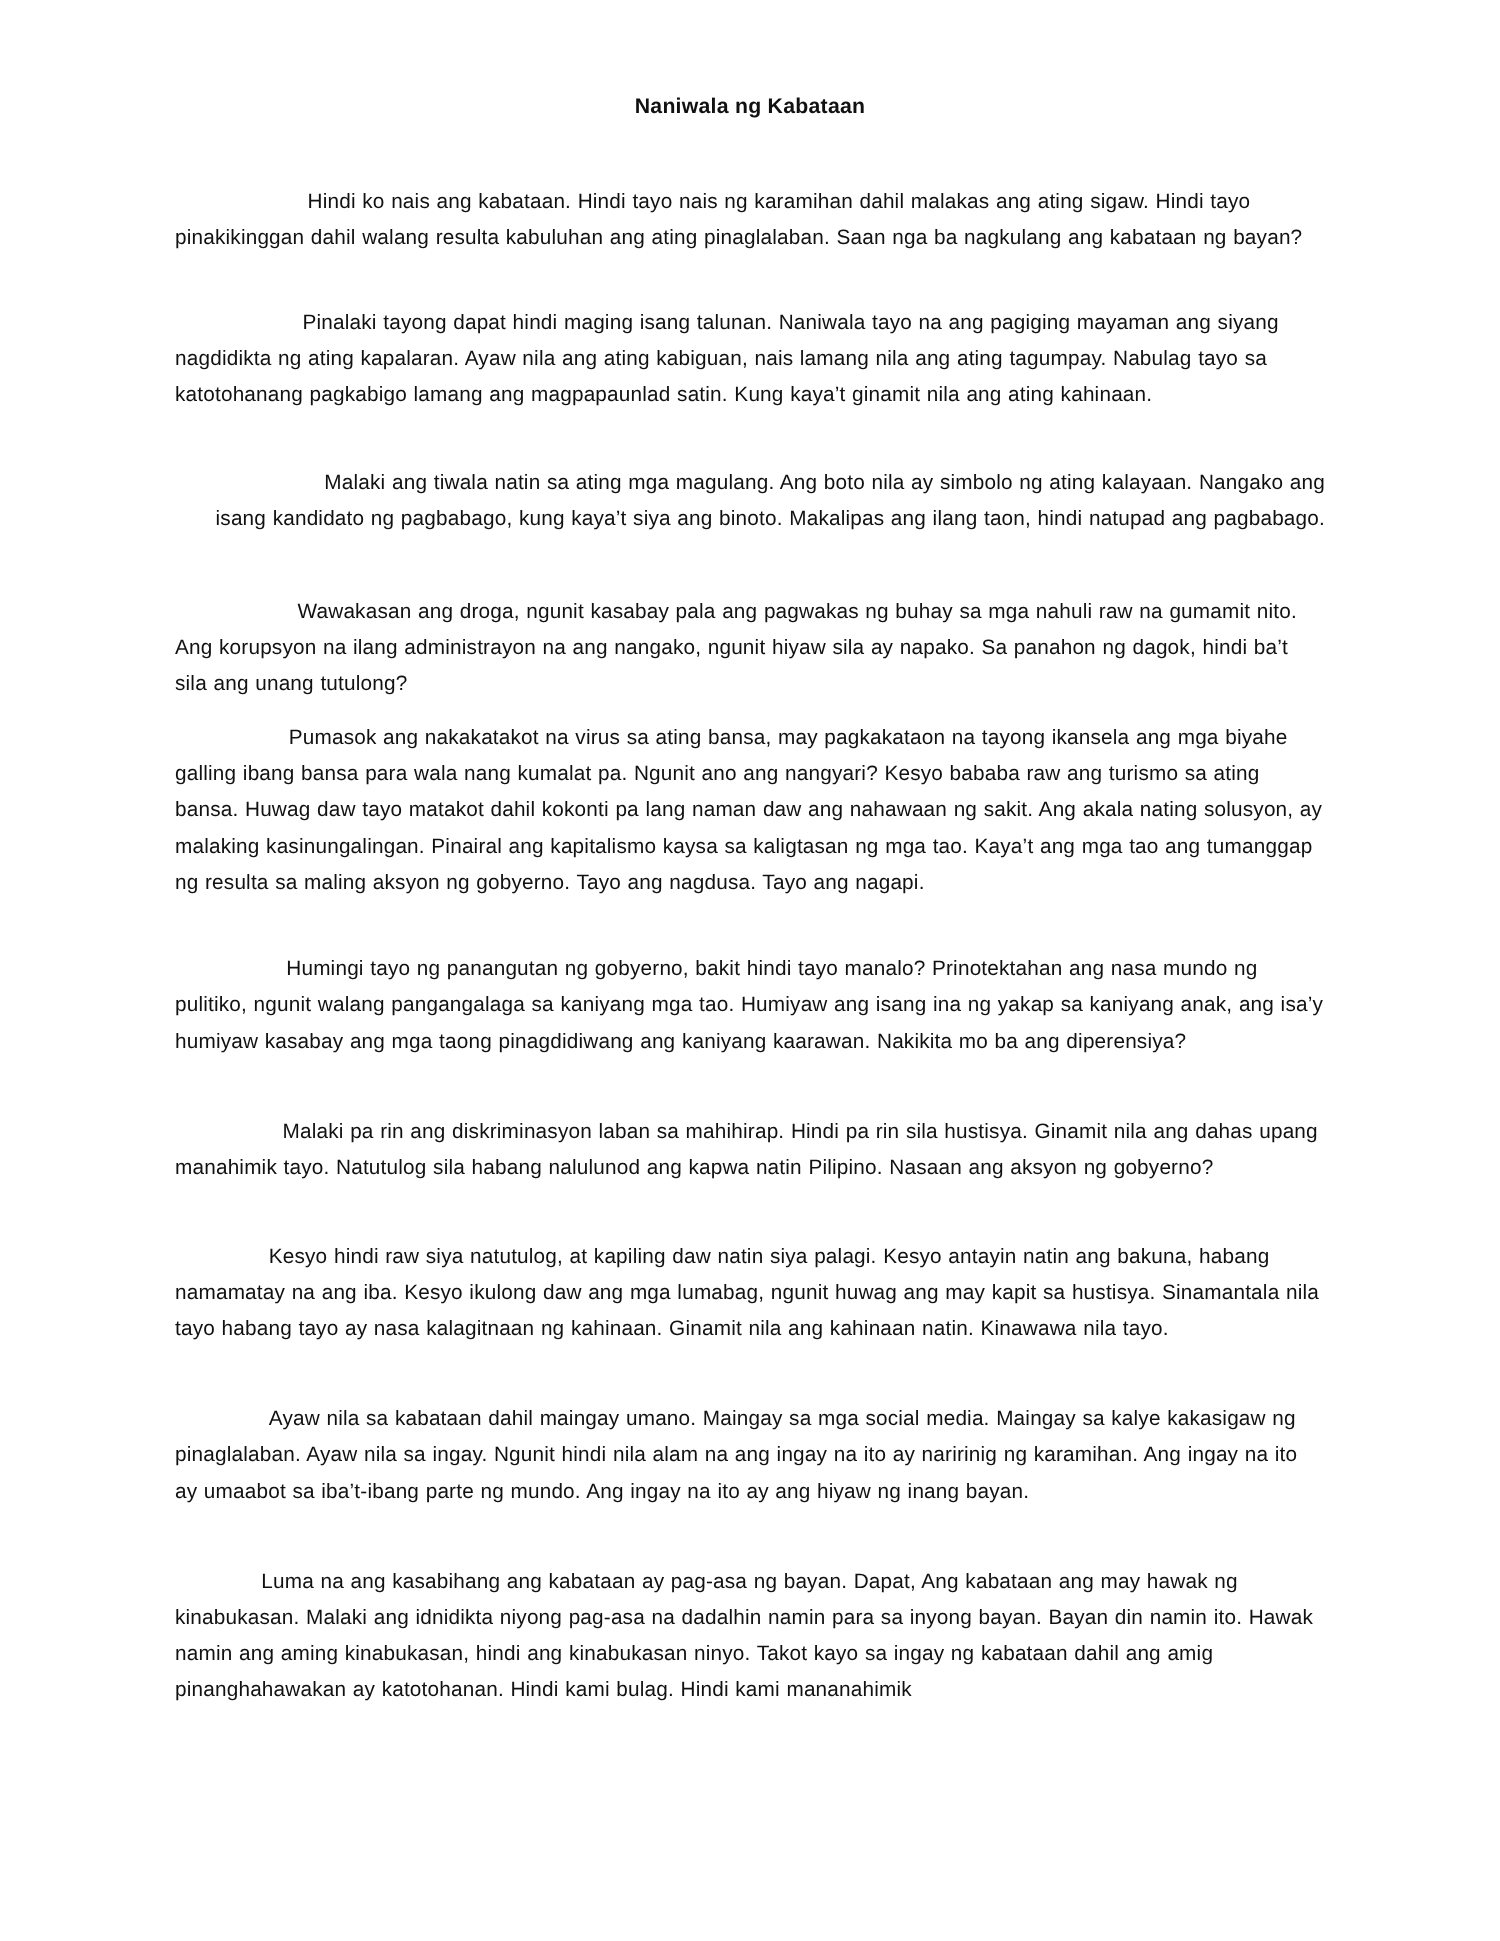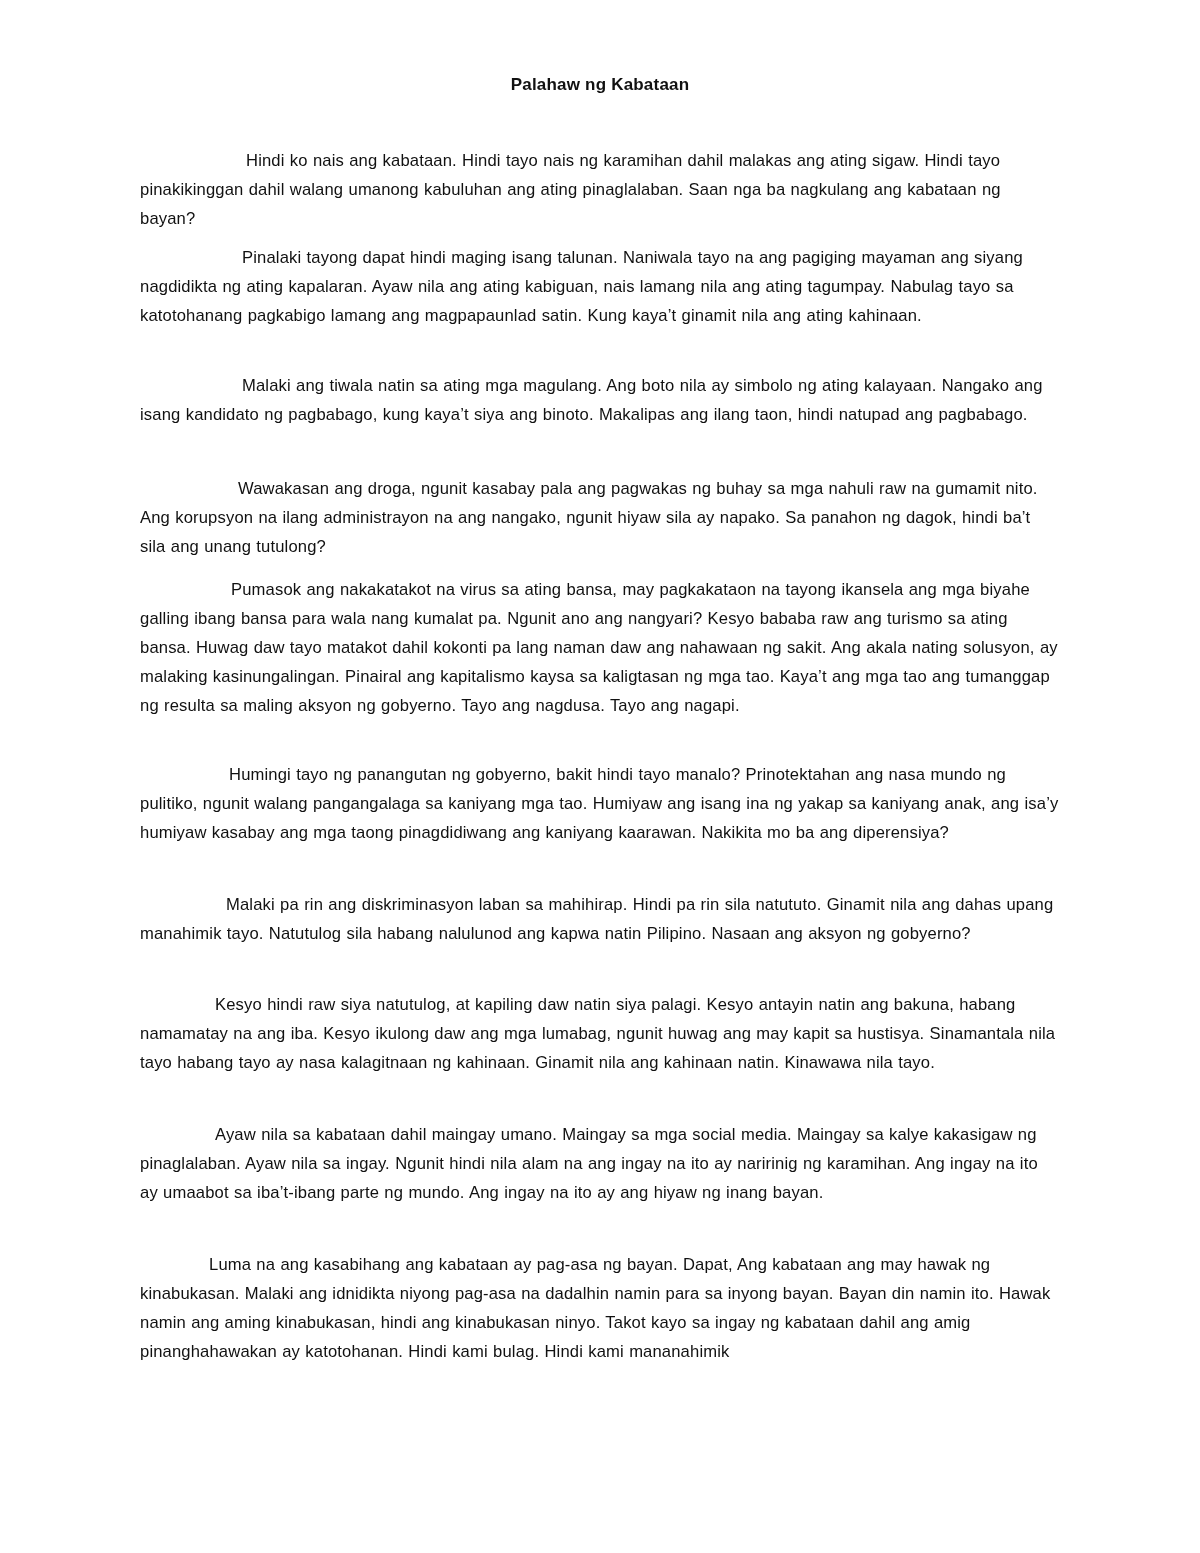--- a/index.html
+++ b/index.html
@@ -33,26 +33,26 @@
       line-height: 29px;
       margin: 0 0 14px 0;
       letter-spacing: 0.15px;
       word-spacing: 0.5px;
     }
   </style>
 </head>
 <body>
 
 <div class="page">
-  <h1 class="title">Palahaw ng Kabataan</h1>
+  <h1 class="title">Naniwala ng Kabataan</h1>
   <div>
-    <p class="para" style="text-indent: 106px; position: absolute; left: 0px; width: 920px; margin: 0px; top: 74px;">Hindi ko nais ang kabataan. Hindi tayo nais ng karamihan dahil malakas ang ating sigaw. Hindi tayo pinakikinggan dahil walang umanong kabuluhan  ang ating pinaglalaban. Saan nga ba nagkulang ang kabataan ng bayan?</p>
+    <p class="para" style="text-indent: 106px; position: absolute; left: 0px; width: 920px; margin: 0px; top: 74px;">Hindi ko nais ang kabataan. Hindi tayo nais ng karamihan dahil malakas ang ating sigaw. Hindi tayo pinakikinggan dahil walang resulta kabuluhan  ang ating pinaglalaban. Saan nga ba nagkulang ang kabataan ng bayan?</p>
     <p class="para" style="text-indent: 102px; position: absolute; left: 0px; width: 920px; margin: 0px; top: 171px;">Pinalaki tayong dapat hindi maging isang talunan. Naniwala tayo na ang pagiging mayaman ang siyang nagdidikta ng ating kapalaran. Ayaw nila ang ating kabiguan, nais lamang nila ang ating tagumpay. Nabulag tayo sa katotohanang pagkabigo lamang ang magpapaunlad satin. Kung kaya’t ginamit nila ang ating kahinaan.</p>
-    <p class="para" style="text-indent: 102px; position: absolute; left: 0px; width: 920px; margin: 0px; top: 299px;">Malaki ang tiwala natin sa ating mga magulang. Ang boto nila ay simbolo ng ating kalayaan. Nangako ang isang kandidato ng pagbabago, kung kaya’t siya ang binoto. Makalipas ang ilang taon, hindi natupad ang pagbabago.</p>
+    <p class="para" style="text-indent: 102px; position: absolute; left: 0px; width: 920px; margin: 0px; top: 299px; text-align: right;">Malaki ang tiwala natin sa ating mga magulang. Ang boto nila ay simbolo ng ating kalayaan. Nangako ang isang kandidato ng pagbabago, kung kaya’t siya ang binoto. Makalipas ang ilang taon, hindi natupad ang pagbabago.</p>
     <p class="para" style="text-indent: 98px; position: absolute; left: 0px; width: 920px; margin: 0px; top: 402px;">Wawakasan ang droga, ngunit kasabay pala ang pagwakas ng buhay sa mga nahuli raw na gumamit nito. Ang korupsyon na ilang administrayon na ang nangako, ngunit hiyaw sila ay napako. Sa panahon ng dagok, hindi ba’t sila ang unang tutulong?</p>
     <p class="para" style="text-indent: 91px; position: absolute; left: 0px; width: 920px; margin: 0px; top: 503px;">Pumasok ang nakakatakot na virus sa ating bansa, may pagkakataon na tayong ikansela ang mga biyahe galling ibang bansa para wala nang kumalat pa. Ngunit ano ang nangyari? Kesyo bababa raw ang turismo sa ating bansa. Huwag daw tayo matakot dahil kokonti pa lang naman daw ang nahawaan ng sakit. Ang akala nating solusyon, ay malaking kasinungalingan.  Pinairal ang kapitalismo kaysa sa kaligtasan ng mga tao. Kaya’t ang mga tao ang tumanggap ng resulta sa maling aksyon ng gobyerno. Tayo ang nagdusa. Tayo ang nagapi.</p>
     <p class="para" style="text-indent: 89px; position: absolute; left: 0px; width: 920px; margin: 0px; top: 688px;">Humingi tayo ng panangutan ng gobyerno, bakit hindi tayo manalo? Prinotektahan ang nasa mundo ng pulitiko, ngunit walang pangangalaga sa kaniyang mga tao. Humiyaw ang isang ina ng yakap sa kaniyang anak, ang isa’y humiyaw kasabay ang mga taong pinagdidiwang ang kaniyang kaarawan. Nakikita mo ba ang diperensiya?</p>
-    <p class="para" style="text-indent: 86px; position: absolute; left: 0px; width: 920px; margin: 0px; top: 818px;">Malaki pa rin ang diskriminasyon laban sa mahihirap. Hindi pa rin sila natututo. Ginamit nila ang dahas upang manahimik tayo. Natutulog sila habang nalulunod ang kapwa natin Pilipino. Nasaan ang aksyon ng gobyerno?</p>
+    <p class="para" style="text-indent: 86px; position: absolute; left: 0px; width: 920px; margin: 0px; top: 818px;">Malaki pa rin ang diskriminasyon laban sa mahihirap. Hindi pa rin sila hustisya. Ginamit nila ang dahas upang manahimik tayo. Natutulog sila habang nalulunod ang kapwa natin Pilipino. Nasaan ang aksyon ng gobyerno?</p>
     <p class="para" style="text-indent: 75px; position: absolute; left: 0px; width: 920px; margin: 0px; top: 918px;">Kesyo hindi raw siya natutulog, at kapiling daw natin siya palagi. Kesyo antayin natin ang bakuna, habang namamatay na ang iba. Kesyo ikulong daw ang mga lumabag, ngunit huwag ang may kapit sa hustisya. Sinamantala nila tayo habang tayo ay nasa kalagitnaan ng kahinaan. Ginamit nila ang kahinaan natin. Kinawawa nila tayo.</p>
     <p class="para" style="text-indent: 75px; position: absolute; left: 0px; width: 920px; margin: 0px; top: 1048px;">Ayaw nila sa kabataan dahil maingay umano. Maingay sa mga social media. Maingay sa kalye kakasigaw ng pinaglalaban. Ayaw nila sa ingay. Ngunit hindi nila alam na ang ingay na ito ay naririnig ng karamihan. Ang ingay na ito ay umaabot sa iba’t-ibang parte ng mundo. Ang ingay na ito ay ang hiyaw ng inang bayan.</p>
     <p class="para" style="text-indent: 69px; position: absolute; left: 0px; width: 920px; margin: 0px; top: 1178px;">Luma na ang kasabihang ang kabataan ay pag-asa ng bayan. Dapat, Ang kabataan ang may hawak ng kinabukasan. Malaki ang idnidikta niyong pag-asa na dadalhin namin para sa inyong bayan. Bayan din namin ito. Hawak namin ang aming kinabukasan, hindi ang kinabukasan ninyo. Takot kayo sa ingay ng kabataan dahil ang amig pinanghahawakan ay katotohanan. Hindi kami bulag. Hindi kami mananahimik</p>
   </div>
 </div>
 
 </body></html>

